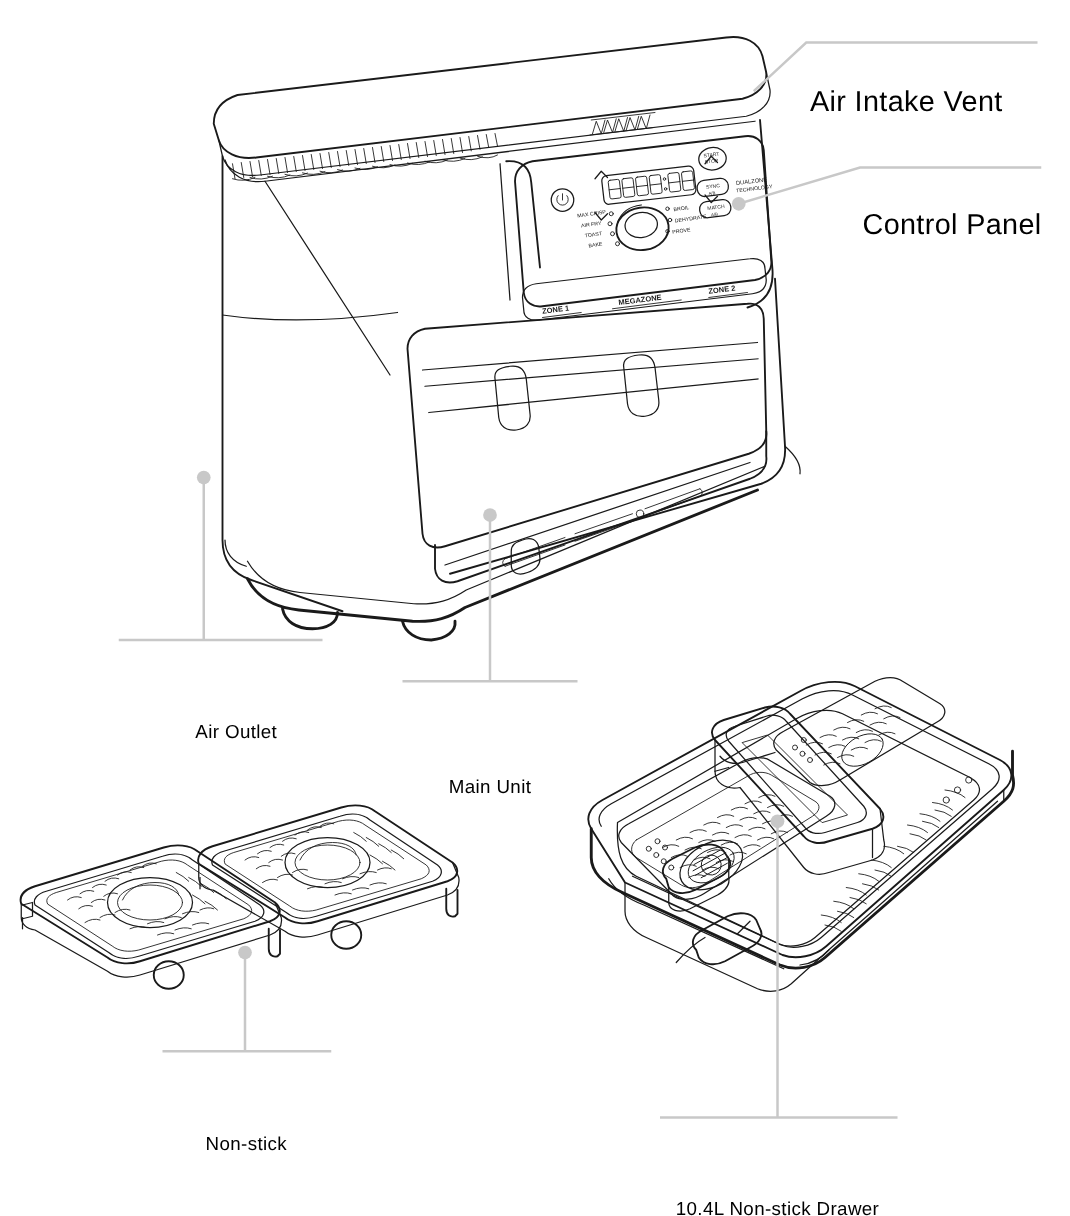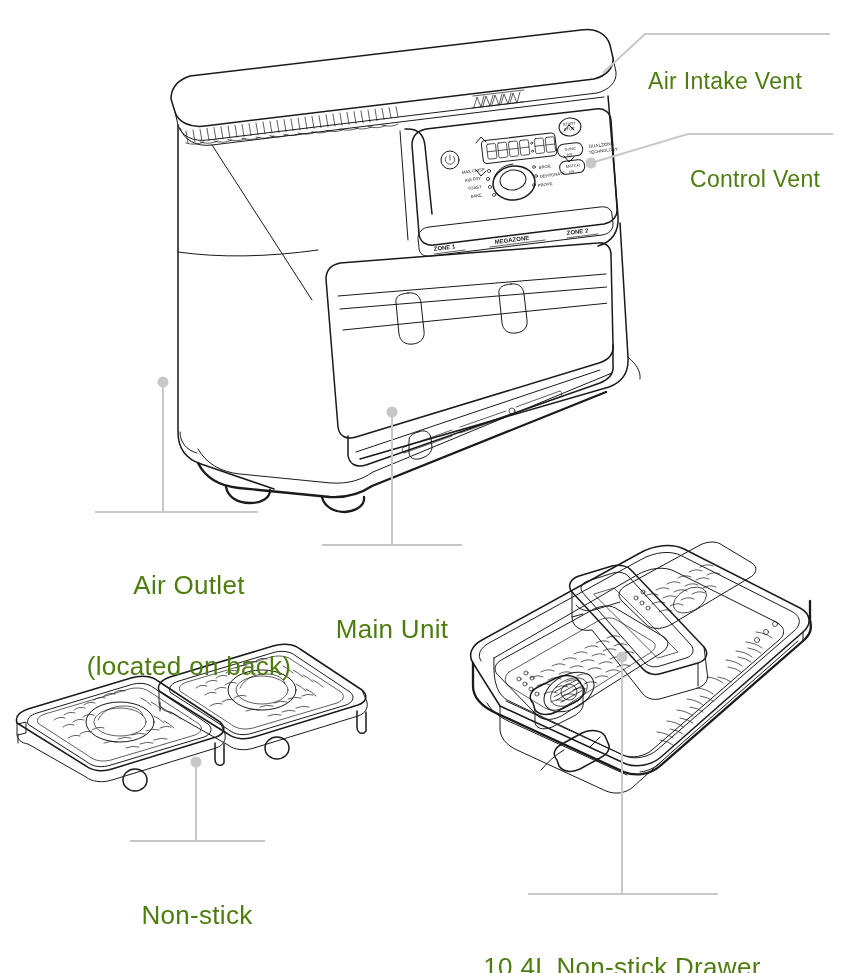--- a/index.html
+++ b/index.html
@@ -2,23 +2,23 @@
 <html><head>
 <meta charset="utf-8">
 <style>
   html,body{margin:0;padding:0;background:#ffffff;}
   body{
     width:856px;height:973px;position:relative;overflow:hidden;
     font-family:"Liberation Sans","DejaVu Sans",sans-serif;
     color:#3a3a3a;
   }
   #art{position:absolute;left:0;top:0;width:856px;height:973px;}
-  .callout{position:absolute;font-weight:300;letter-spacing:.3px;color:#4d7c0f;white-space:pre;}
+  .callout{position:absolute;font-weight:300;letter-spacing:.3px;color:#000000;white-space:pre;}
   .callout.c-big{font-size:23px;line-height:30px;}
-  .callout.c-mid{font-size:26px;line-height:27px;}
+  .callout.c-mid{font-size:15px;line-height:27px;}
   .ctr{text-align:center;}
   .lft{text-align:left;}
 </style>
 </head>
 <body>
 
 <svg id="art" viewBox="0 0 856 973">
   <defs>
     <style>
       .s{fill:none;stroke:#1a1a1a;stroke-width:1.5;stroke-linecap:round;stroke-linejoin:round;}
@@ -382,26 +382,25 @@
     <line class="lead" x1="528" y1="894" x2="718" y2="894"></line>
     <circle class="ldot" cx="622" cy="657" r="5.5"></circle>
   </g>
 </svg>
 
 <div class="callout c-big lft" style="left:648px;top:6px;">
   <div>Air Intake Vent</div>
 </div>
 
 <div class="callout c-big lft" style="left:690px;top:104px;">
-  <div>Control Vent</div>
+  <div>Control Panel</div>
 </div>
 
 <div class="callout c-mid ctr" style="left:39px;top:518px;width:300px;">
   <div>Air Outlet</div>
-  <div>(located on back)</div>
 </div>
 
 <div class="callout c-mid ctr" style="left:292px;top:562px;width:200px;">
   <div>Main Unit</div>
 </div>
 
 <div class="callout c-mid ctr" style="left:72px;top:848px;width:250px;">
   <div>Non-stick</div>
   
   

